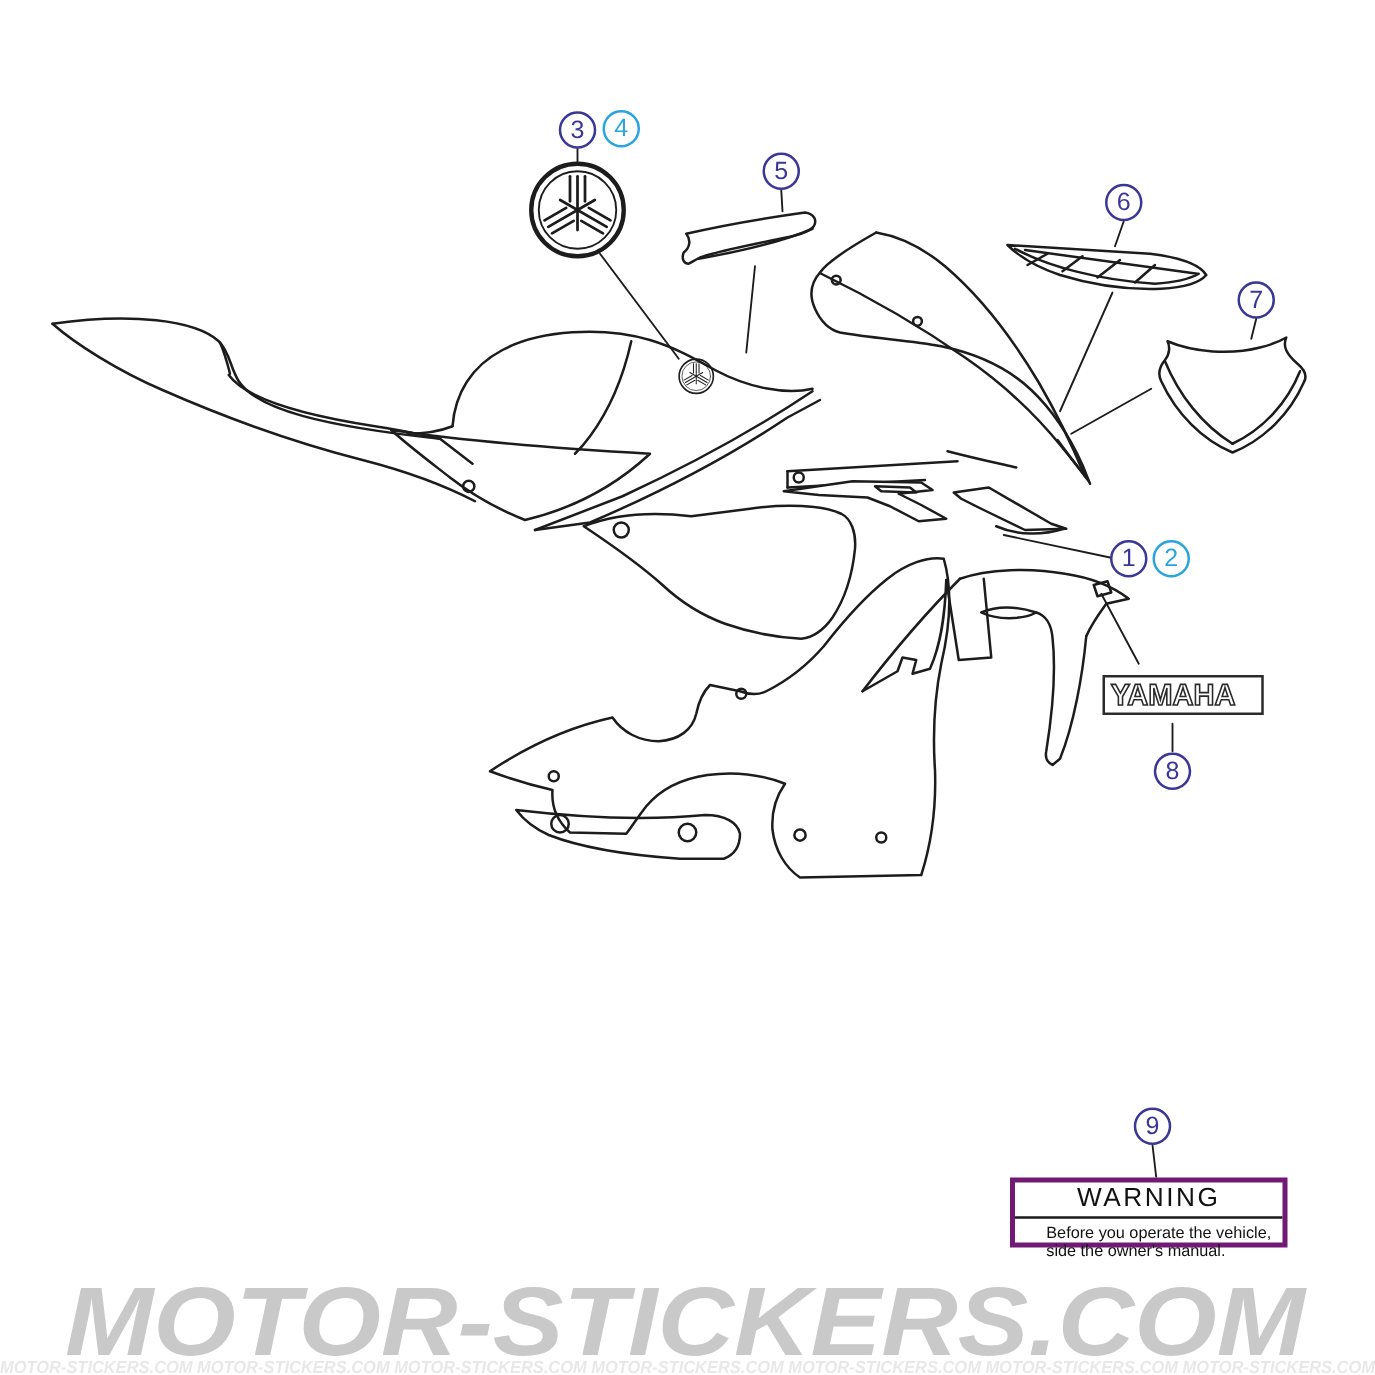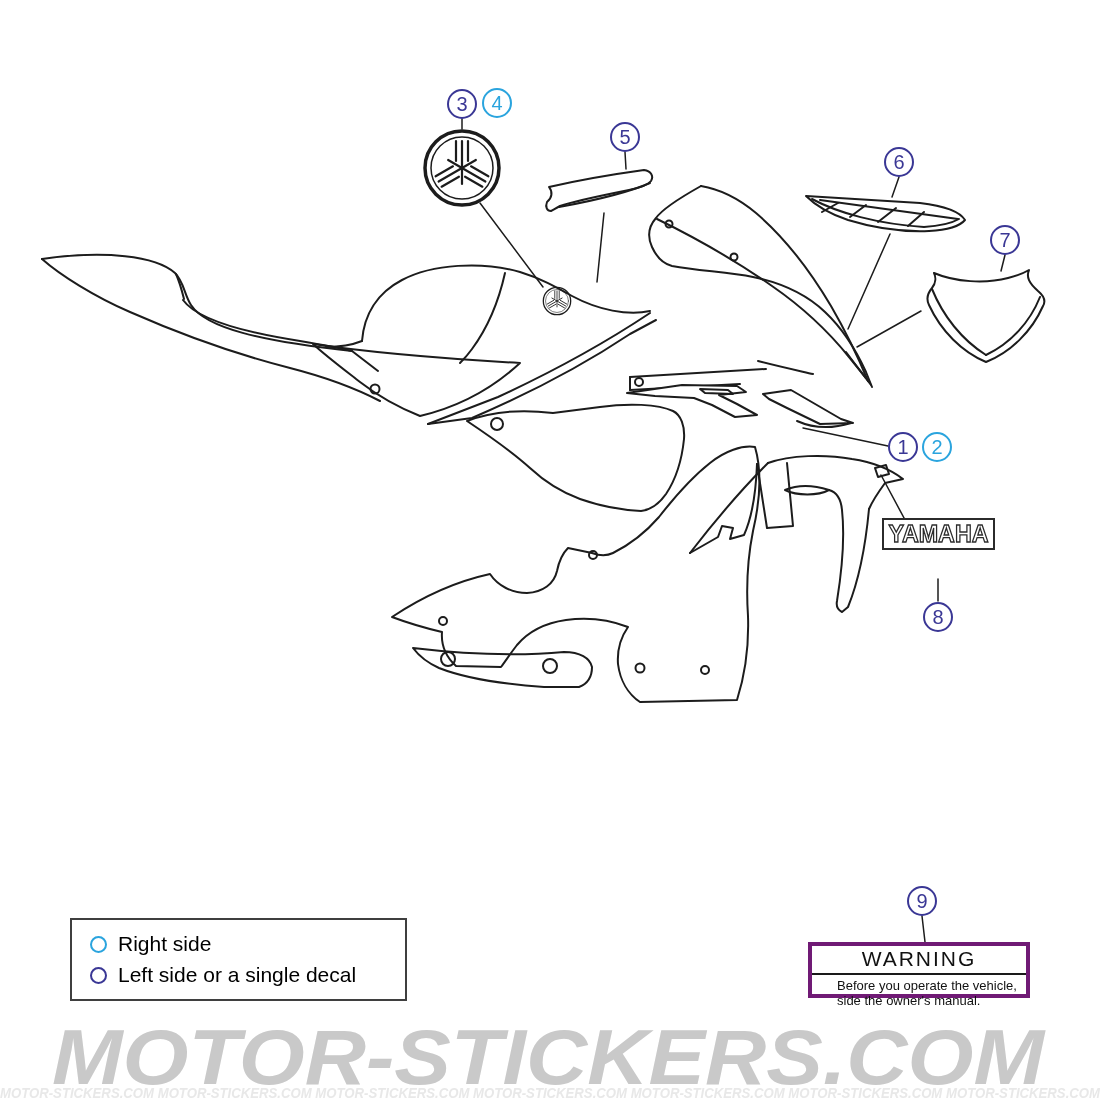--- a/index.html
+++ b/index.html
@@ -32,21 +32,21 @@
     position:absolute; left:808px; top:942px; width:222px; height:56px;
     border:4px solid #701a75; box-sizing:border-box; background:#fff; z-index:4;
   }
   .warning-title {
     text-align:center; font-size:21px; letter-spacing:2px; color:#111;
     border-bottom:2px solid #1a1a1a; padding:1px 0 2px 0;
   }
   .warning-body { font-size:13px; line-height:15px; color:#111; padding:3px 6px 0 25px; }
 
   .yamaha-box {
-    position:absolute; left:882px; top:518px; width:113px; height:32px;
+    position:absolute; left:882px; top:540px; width:129px; height:32px;
     border:2px solid #2b2b2b; box-sizing:border-box; background:#fff; z-index:4;
   }
   .yamaha-box svg { display:block; }
 </style>
 </head>
 <body>
 
 <div class="stage">
 
   <svg class="art" width="1100" height="1100" viewBox="0 0 1100 1100" fill="none" stroke="#1c1c1c" stroke-width="2" stroke-linecap="round" stroke-linejoin="round">
@@ -201,30 +201,20 @@
   <div class="callout" style="left:990px; top:225px;">7</div>
   <div class="callout" style="left:923px; top:602px;">8</div>
   <div class="callout" style="left:907px; top:886px;">9</div>
 
   <div class="yamaha-box">
     <svg width="109" height="28" viewBox="0 0 109 28">
       <text x="54.5" y="22" text-anchor="middle" textLength="100" lengthAdjust="spacingAndGlyphs" font-size="24" font-weight="bold" fill="#ffffff" stroke="#2b2b2b" stroke-width="1.3" font-family="&quot;Liberation Sans&quot;, sans-serif">YAMAHA</text>
     </svg>
   </div>
 
-  <div class="legend">
-    <div class="legend-row">
-      <span class="legend-dot blue"></span>
-      <span>Right side</span>
-    </div>
-    <div class="legend-row">
-      <span class="legend-dot"></span>
-      <span>Left side or a single decal</span>
-    </div>
-  </div>
 
   <div class="warning">
     <div class="warning-title">WARNING</div>
     <div class="warning-body">
       <div>Before you operate the vehicle,</div>
       <div>side the owner's manual.</div>
     </div>
   </div>
 
 </div>

